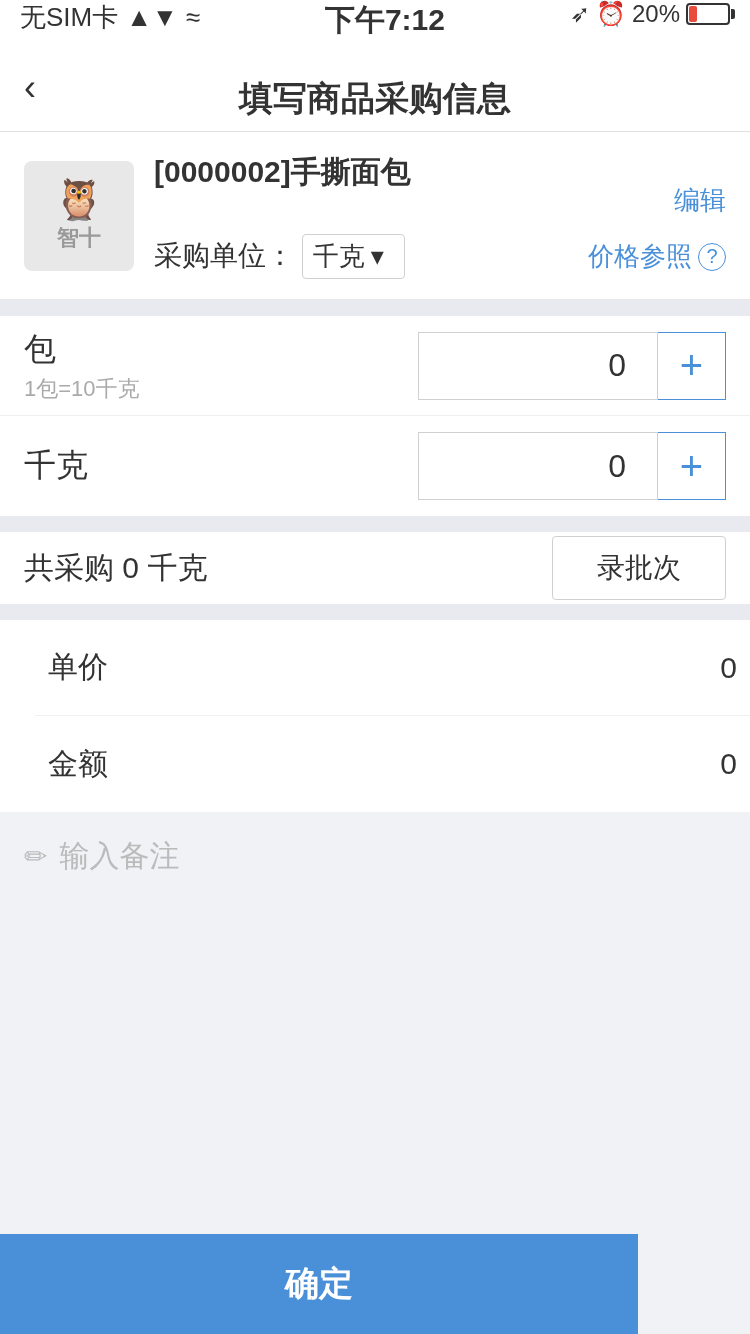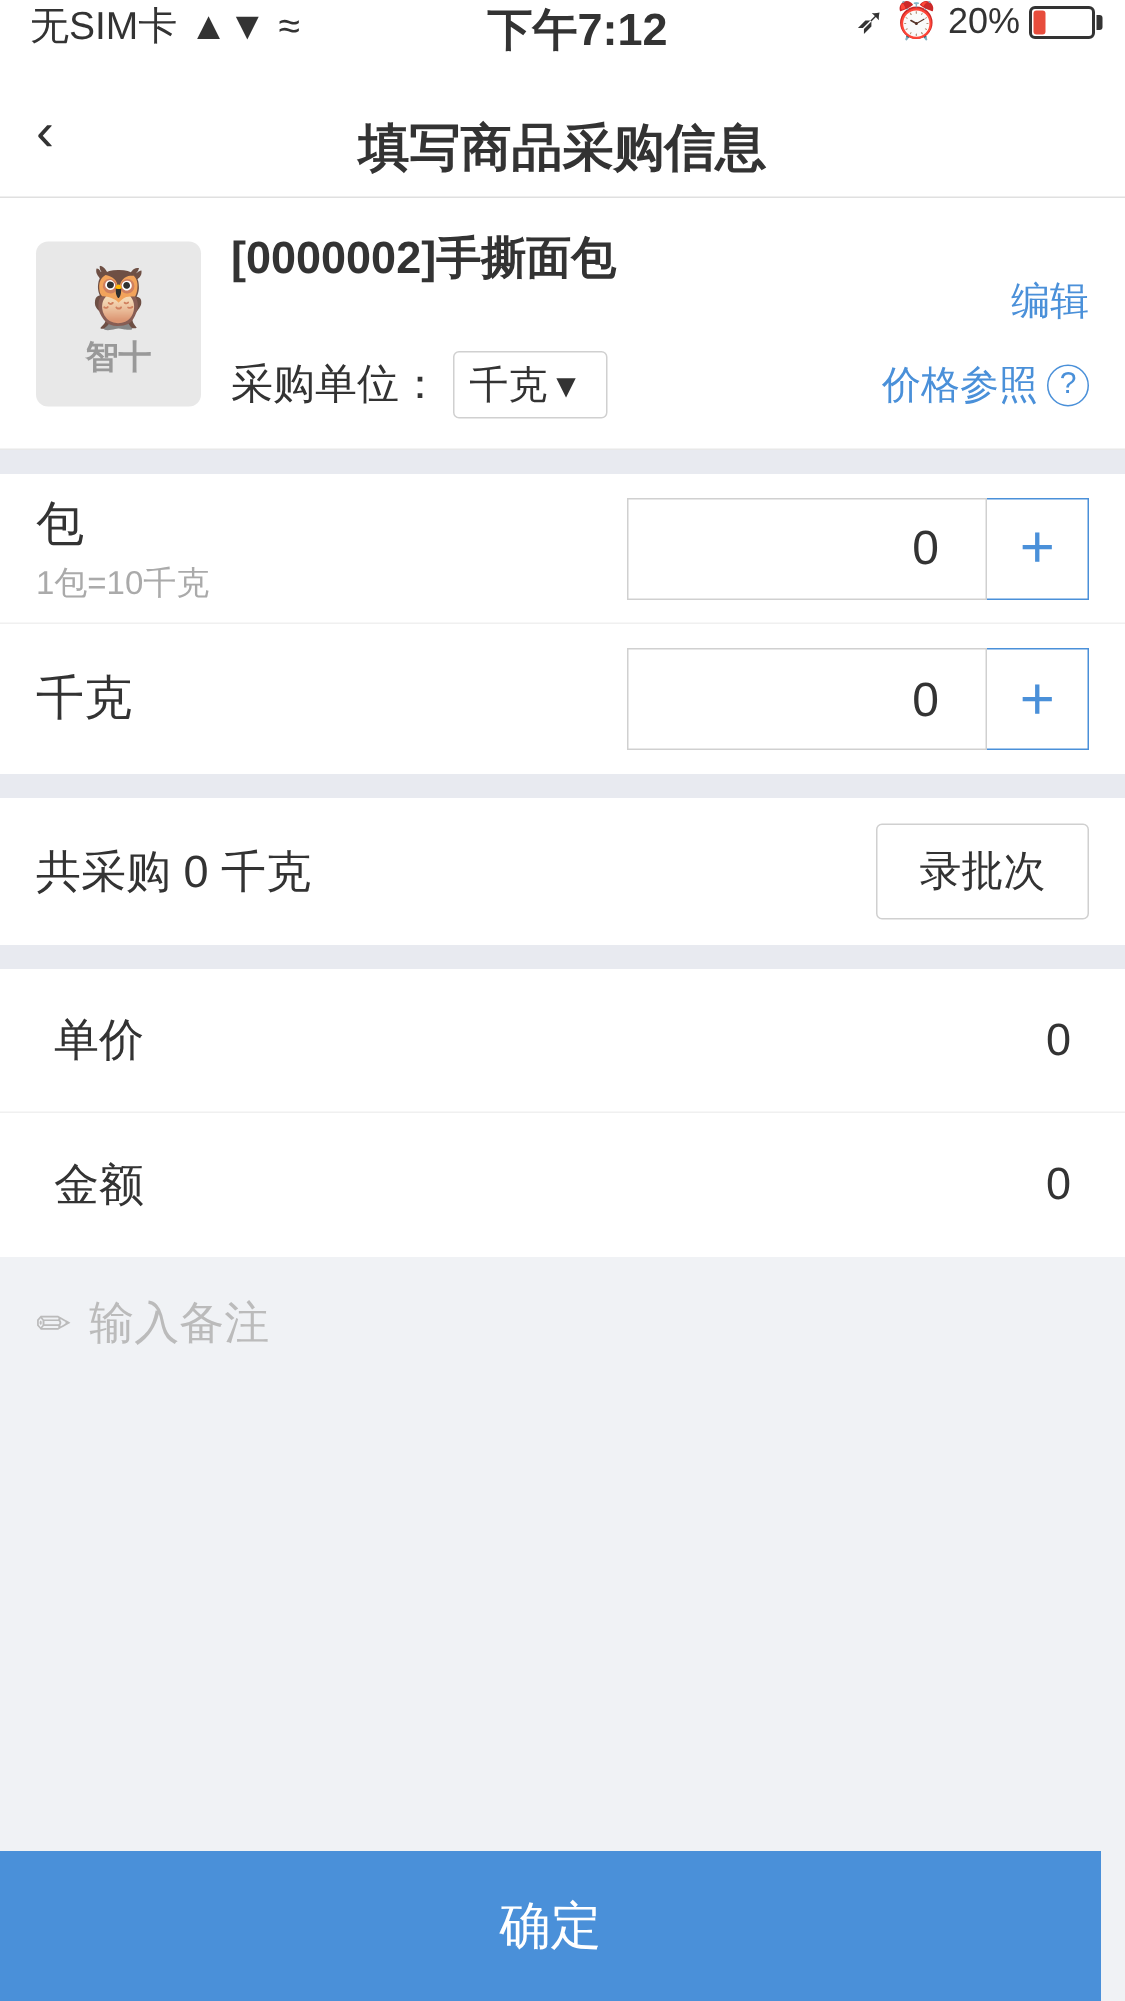--- a/index.html
+++ b/index.html
@@ -229,48 +229,49 @@
 
     
     .summary-section {
       background: #fff;
     }
     .summary-row {
       display: flex;
       align-items: center;
       justify-content: space-between;
       padding: 0 24px;
-      height: 98px;
+      height: 72px;
     }
     .summary-text {
       font-size: 30px;
       color: #333;
     }
     .batch-btn {
       border: 1px solid #d0d0d0;
       border-radius: 4px;
-      padding: 12px 28px;
+      padding: 12px 44px;
       font-size: 28px;
       color: #333;
       background: #fff;
       cursor: pointer;
     }
 
     
     .price-section {
       background: #fff;
       margin-top: 0;
     }
     .price-row {
       display: flex;
       align-items: center;
       justify-content: space-between;
-      padding: 0 36px;
+      padding: 0 13px;
       height: 96px;
       border-bottom: 1px solid #f0f0f0;
+      margin-left: 35px;
     }
     .price-label {
       font-size: 30px;
       color: #333;
     }
     .price-value {
       font-size: 30px;
       color: #333;
     }
 
@@ -287,26 +288,26 @@
       color: #aaa;
       font-size: 30px;
     }
     .pencil-icon {
       font-size: 28px;
       color: #bbb;
     }
 
     
     .confirm-btn {
-      width: 734px;
+      width: 638px;
       height: 100px;
       background: #4a90d9;
       color: #fff;
       font-size: 34px;
-      font-weight: 400;
+      font-weight: 700;
       border: none;
       cursor: pointer;
       display: flex;
       align-items: center;
       justify-content: center;
       position: fixed;
       bottom: 0;
       left: 0;
     }
   </style>

